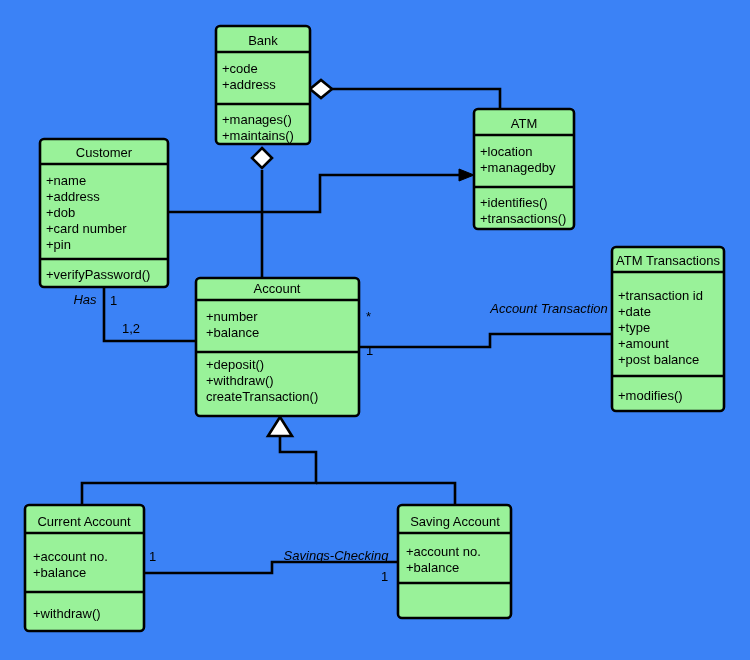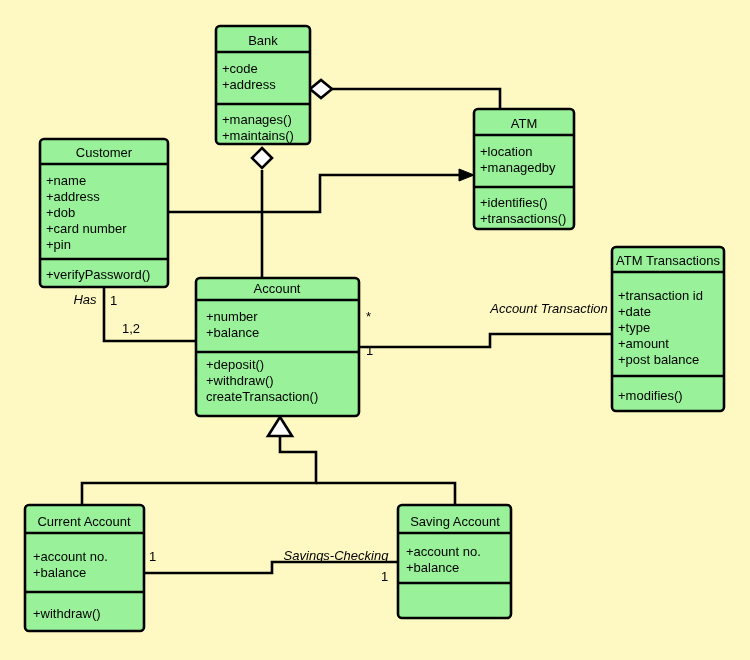--- a/index.html
+++ b/index.html
@@ -10,21 +10,21 @@
   body {
     width: 750px;
     height: 660px;
     font-family: "Liberation Sans", sans-serif;
     overflow: hidden;
   }
   #diagram-root {
     position: relative;
     width: 750px;
     height: 660px;
-    background: #fef9c3;
+    background: #3b82f6;
   }
   svg#uml {
     display: block;
     width: 750px;
     height: 660px;
   }
   .cls-box {
     fill: #99f299;
     stroke: #000000;
     stroke-width: 2.6;

